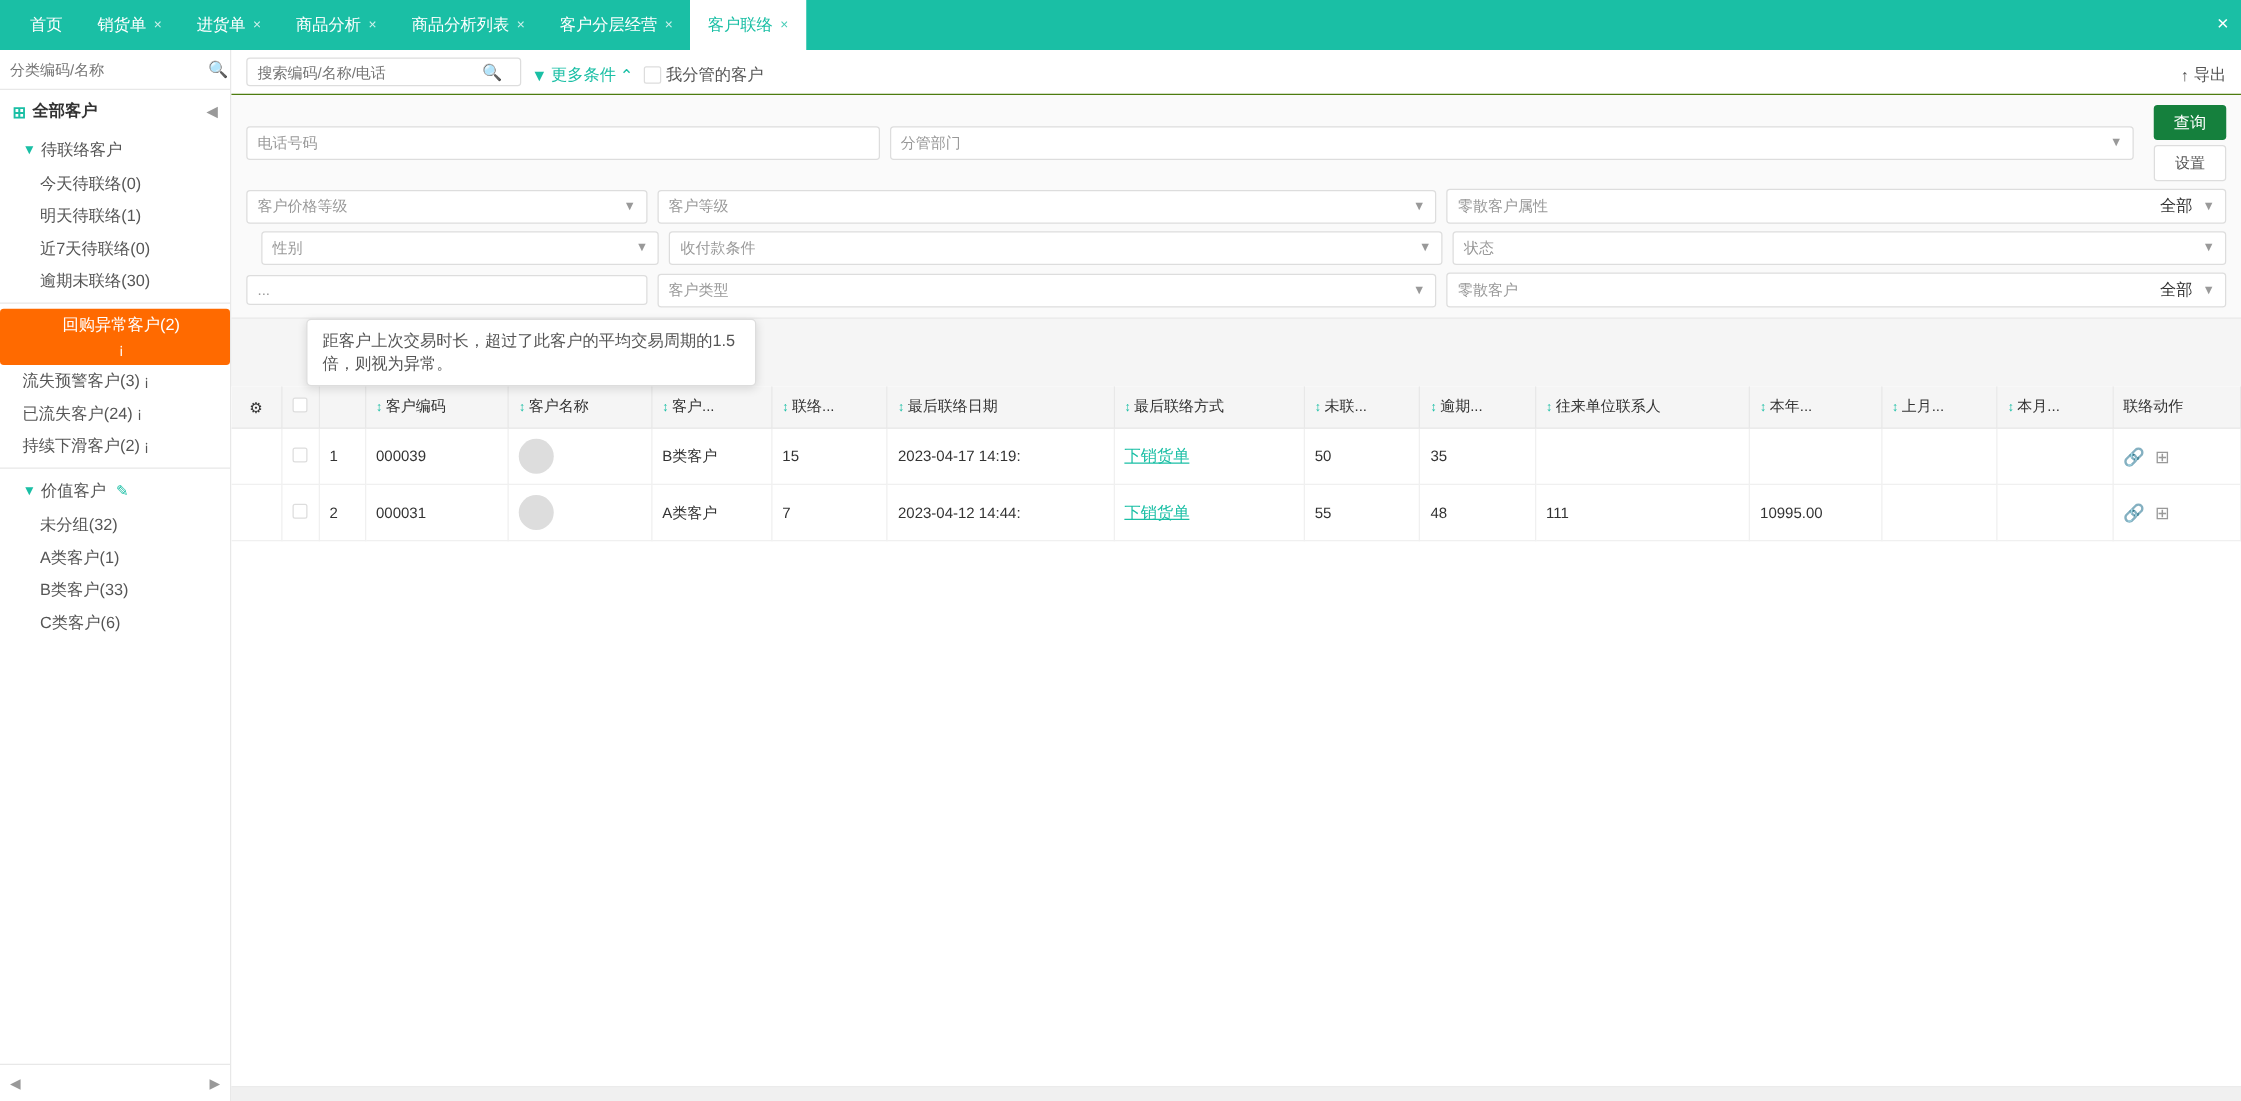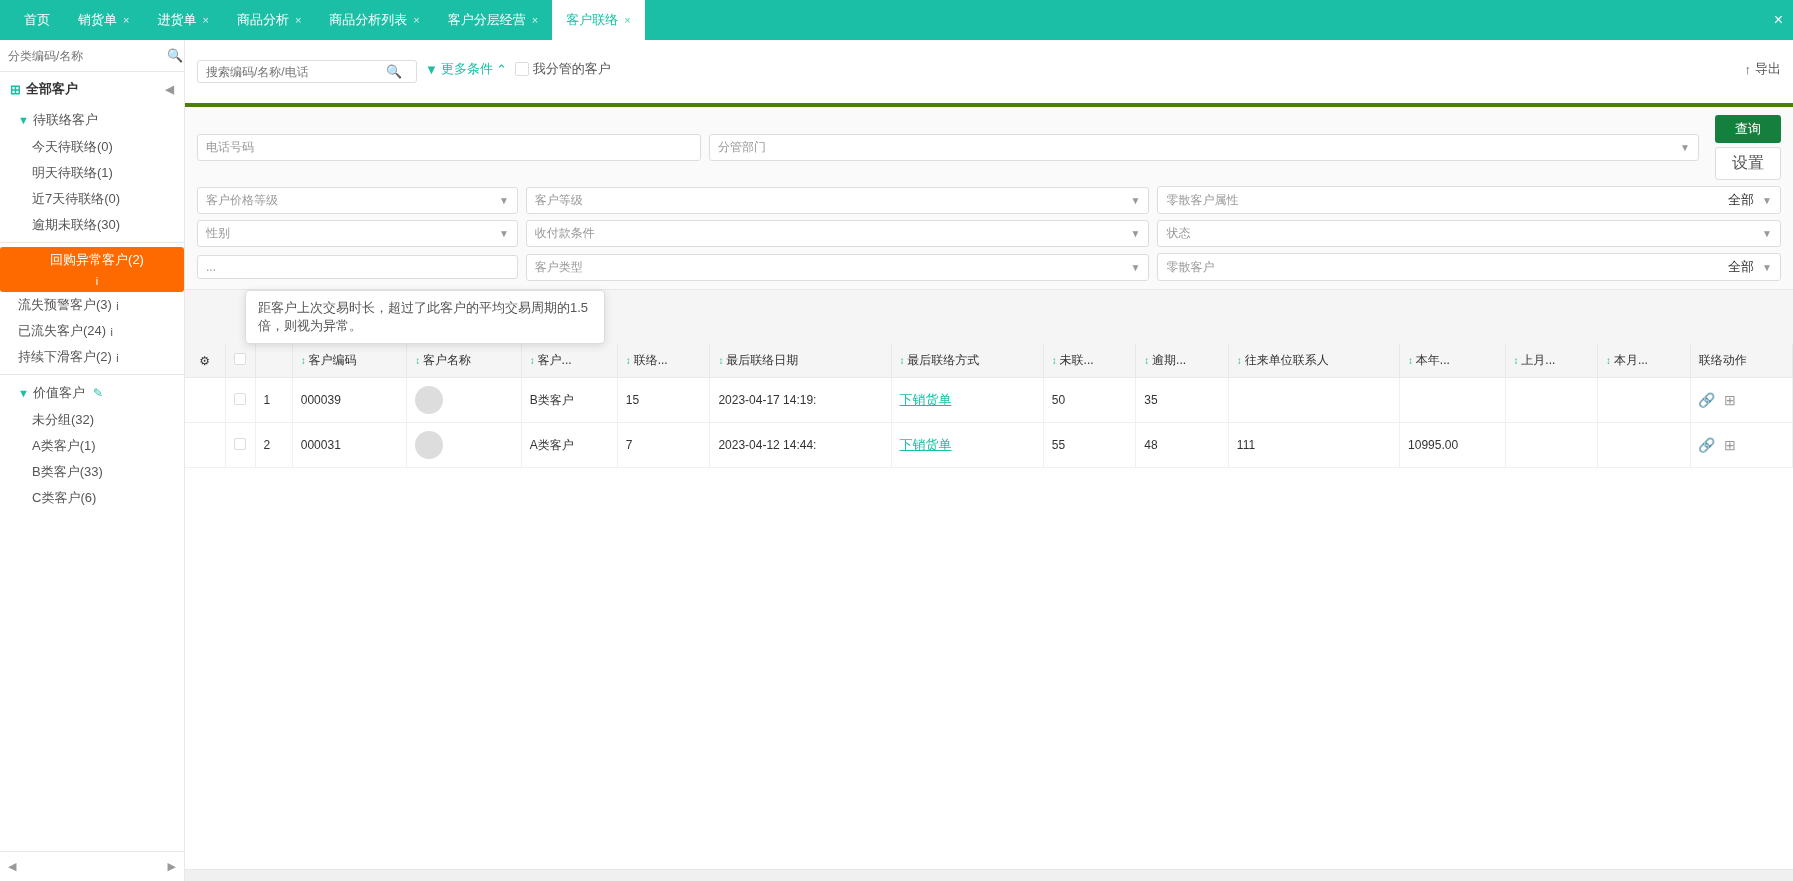--- a/index.html
+++ b/index.html
@@ -139,24 +139,24 @@
     .content-area {
       flex: 1;
       display: flex;
       flex-direction: column;
       overflow: hidden;
     }
     
     
     .filter-bar {
       background: white;
-      border-bottom: 4px solid #4d7c0f;
-      padding: 20px 12px;
-      display: flex;
-      align-items: flex-start;
+      border-bottom: 1px solid #4d7c0f;
+      padding: 6px 12px;
+      display: flex;
+      align-items: flex-end;
       gap: 8px;
     }
     .search-input-wrap {
       display: flex;
       align-items: center;
       border: 1px solid #ddd;
       border-radius: 3px;
       padding: 3px 8px;
       width: 220px;
     }
@@ -258,21 +258,21 @@
       cursor: pointer;
       font-size: 13px;
     }
     .btn-settings {
       background: white;
       color: #555;
       border: 1px solid #ddd;
       border-radius: 3px;
       padding: 5px 16px;
       cursor: pointer;
-      font-size: 16px;
+      font-size: 12px;
     }
     
     
     .tooltip-popup {
       position: absolute;
       left: 60px;
       top: 228px;
       background: white;
       border: 1px solid #ddd;
       border-radius: 4px;
@@ -565,21 +565,21 @@
           <span class="arrow-down">▼</span>
         </div>
         <div class="filter-field" style="flex:2; gap:4px;">
           <label>零散客户属性</label>
           <span style="color:#333; margin-left:4px;">全部</span>
           <span class="arrow-down">▼</span>
         </div>
       </div>
 
       <div class="filter-row">
-        <div class="filter-field" style="min-width:300px;">
+        <div class="filter-field" style="min-width:300px;margin-left:12px;">
           <label>性别</label>
           <span class="arrow-down">▼</span>
         </div>
         <div class="filter-field" style="flex:2;">
           <label>收付款条件</label>
           <span class="arrow-down">▼</span>
         </div>
         <div class="filter-field" style="flex:2;">
           <label>状态</label>
           <span class="arrow-down">▼</span>

